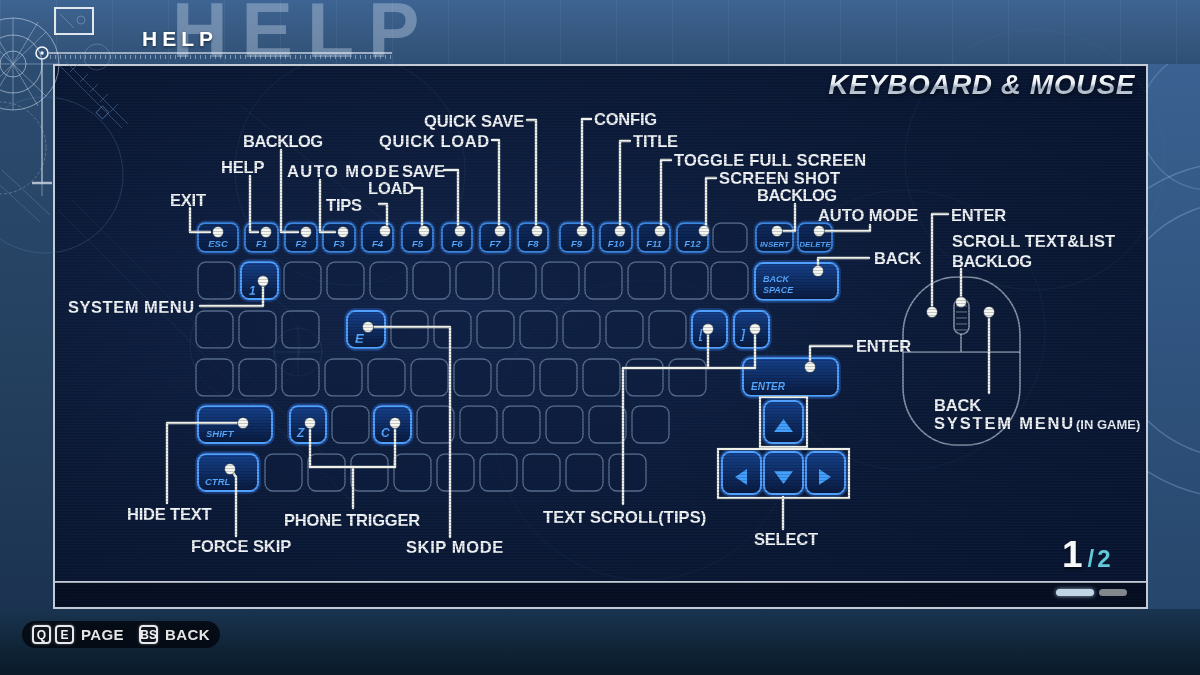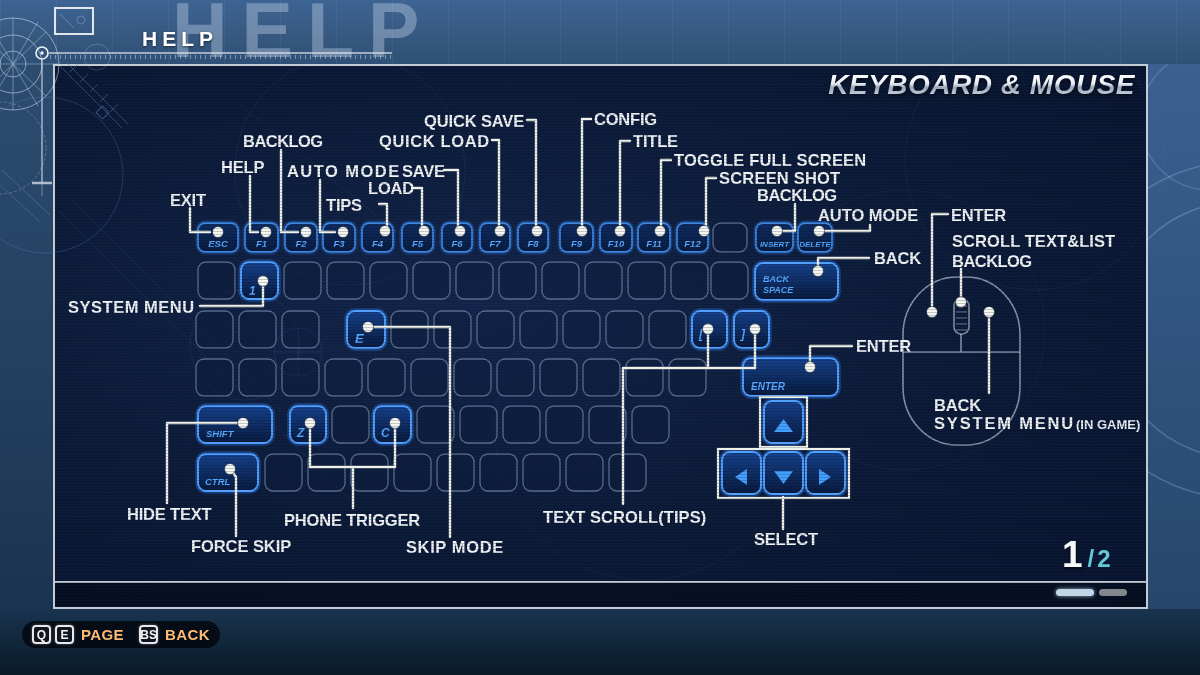--- a/index.html
+++ b/index.html
@@ -80,21 +80,21 @@
     background:rgba(3,7,14,.85);border-radius:14px;
     display:flex;align-items:center;padding:0 10px;gap:4px;
   }
   .kbadge{
     box-sizing:border-box;min-width:19px;height:19px;padding:0 2px;
     border:2px solid #e9e9ec;border-radius:4px;background:rgba(25,30,42,.5);
     color:#f2f2f4;font-size:12px;font-weight:800;
     display:flex;align-items:center;justify-content:center;
     box-shadow:0 0 3px rgba(255,255,255,.35);
   }
-  .bartext{font-size:15px;font-weight:800;color:#fdba74;letter-spacing:.4px;margin-left:3px;}
+  .bartext{font-size:15px;font-weight:800;color:#e5e5e5;letter-spacing:.4px;margin-left:3px;}
   .barspacer{width:18px;}
   
   svg{font-family:"Liberation Sans", sans-serif;}
   .lbl{font-weight:700;font-size:16.5px;fill:#f1f4f7;letter-spacing:-.2px;}
   .lbl-sm{font-weight:700;font-size:13px;fill:#e8edf2;}
   .klab{font-style:italic;font-weight:700;fill:#57a8ff;}
   .ann{stroke:#eef1ea;stroke-width:2.4;fill:none;stroke-linejoin:round;stroke-linecap:round;}
   .dot{fill:#f4f6f1;stroke:rgba(5,15,30,.5);stroke-width:1;}
   .deco{stroke:#5d87bd;fill:none;}
   .mline{stroke:rgba(215,228,242,.6);stroke-width:1.6;fill:none;}

